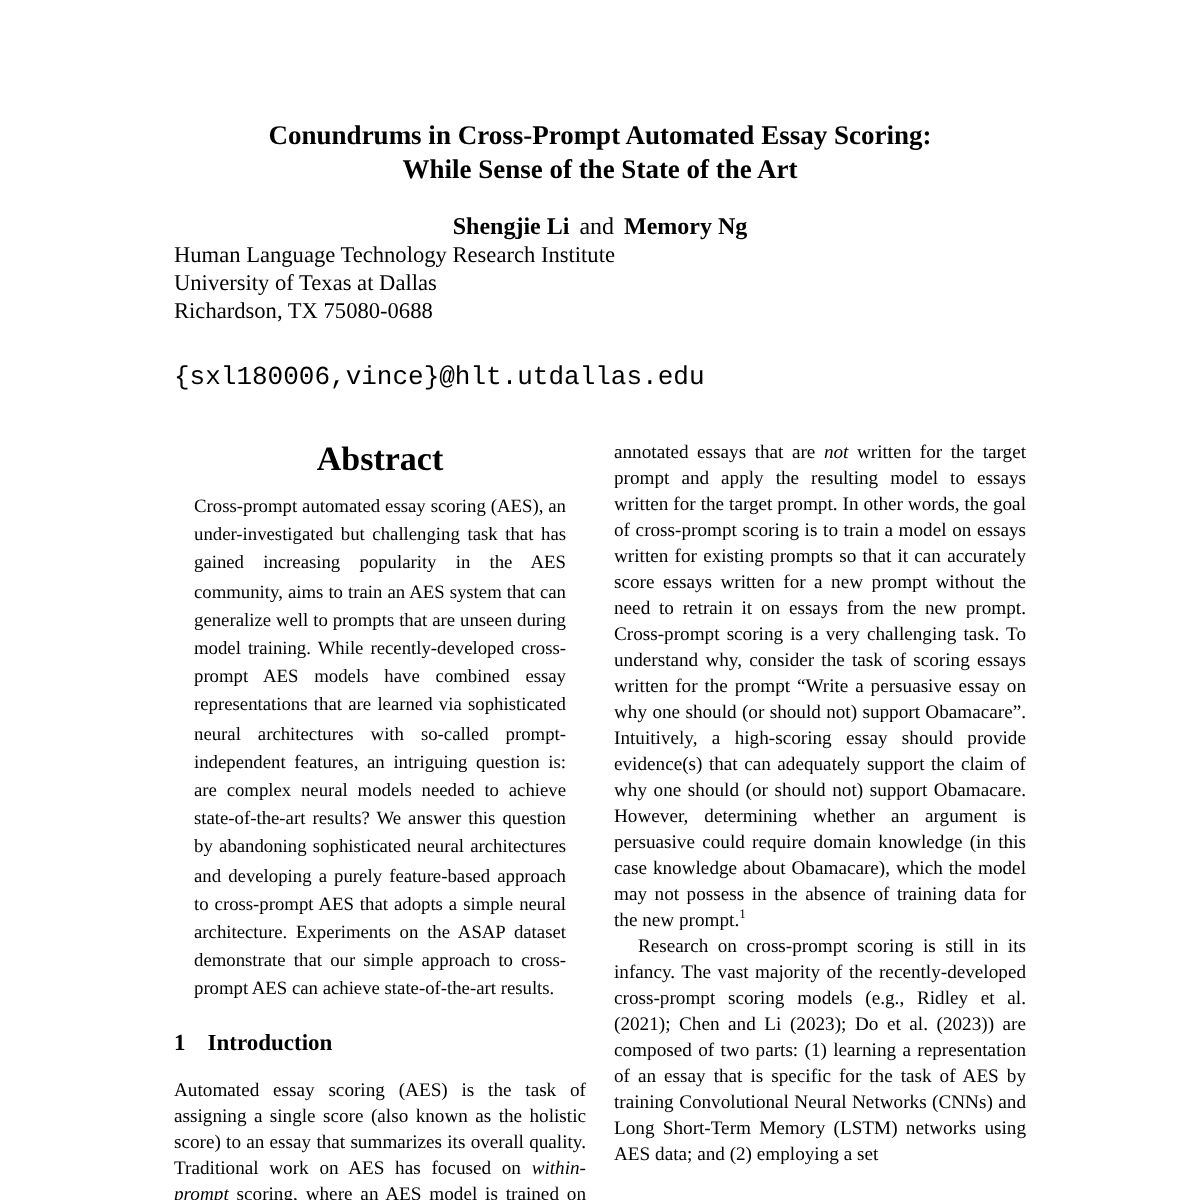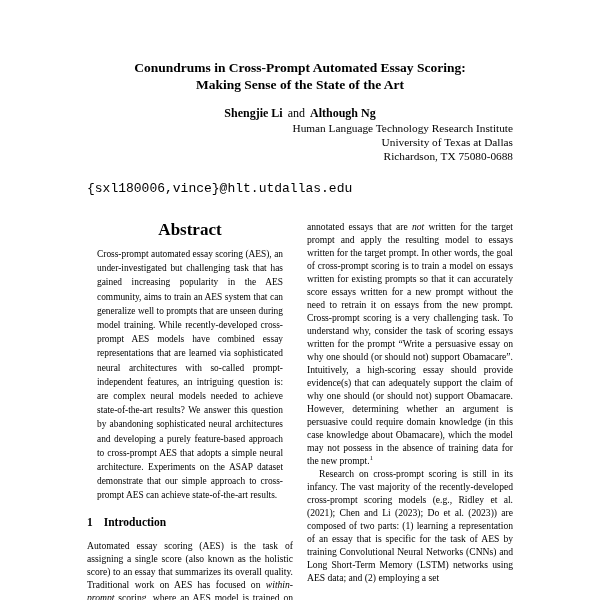--- a/index.html
+++ b/index.html
@@ -14,21 +14,21 @@
     text-align: center; font-weight: bold;
     font-size: 13.5px; line-height: 16.5px;
   }
   .authors {
     text-align: center; margin-top: 13px;
     font-size: 12px; line-height: 15px;
   }
   .authors .name { font-weight: bold; }
   .authors .conj { margin: 0 5px; }
   .affil {
-    text-align: right; font-size: 11.3px; line-height: 14px;
+    text-align: left; font-size: 11.3px; line-height: 14px;
   }
   .email {
     text-align: left;
     font-family: "Liberation Mono", "DejaVu Sans Mono", monospace;
     font-size: 13px; margin-top: 18px;
   }
   .columns { display: flex; gap: 14px; margin-top: 24px; }
   .col { width: 206px; }
   .abstract-heading {
     text-align: center; font-size: 17px; font-weight: bold;
@@ -52,25 +52,25 @@
   .body-par.indent { text-indent: 12px; }
   .body-par sup { font-size: 6.5px; vertical-align: super; line-height: 0; }
 </style>
 </head>
 <body>
 
 <div class="page">
 
   <h1 class="title">
     <span>Conundrums in Cross-Prompt Automated Essay Scoring:</span><br>
-    <span>Making Sense of the State of the Art</span>
+    <span>While Sense of the State of the Art</span>
   </h1>
 
   <div class="authors">
-    <span class="name">Shengjie Li</span><span class="conj">and</span><span class="name">Although Ng</span>
+    <span class="name">Shengjie Li</span><span class="conj">and</span><span class="name">Memory Ng</span>
   </div>
 
   <div class="affil">
     <div>Human Language Technology Research Institute</div>
     <div>University of Texas at Dallas</div>
     <div>Richardson, TX 75080-0688</div>
   </div>
 
   <div class="email">{sxl180006,vince}@hlt.utdallas.edu</div>
 

